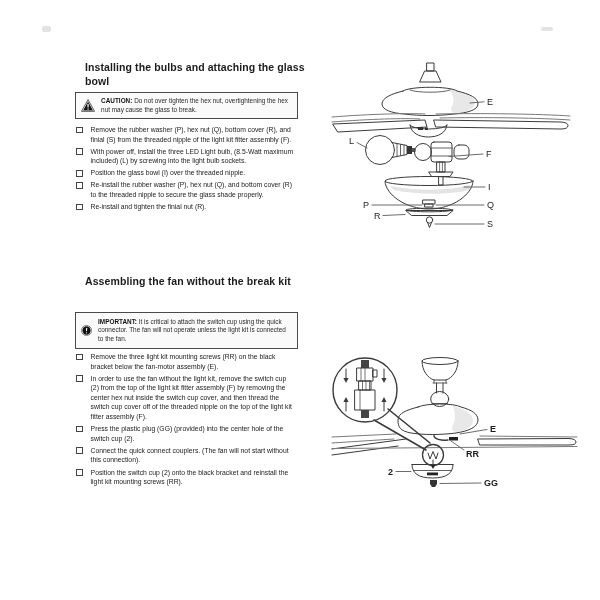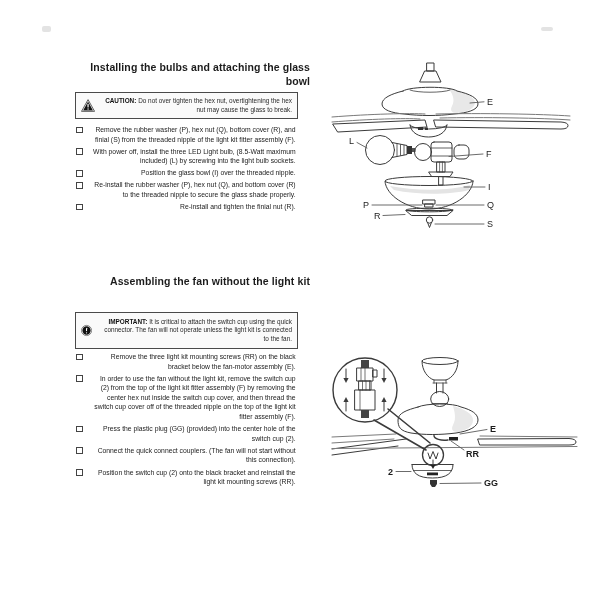--- a/index.html
+++ b/index.html
@@ -24,21 +24,21 @@
     background:#fff;
   }
   .step-text{font-size:6.8px;line-height:9.6px;color:#222;width:205px;}
   svg text{font-family:"Liberation Sans", sans-serif;fill:#1c1c1c;}
   .dlabel{font-size:9px;font-weight:500;}
   .dlabel-b{font-size:9px;font-weight:bold;}
 </style>
 </head>
 <body>
 
-<div class="abs" style="left:0;top:0;width:600px;height:600px;text-align:right;">
+<div class="abs" style="left:0;top:0;width:600px;height:600px;">
 
   <div class="artifact" style="left:42px;top:26px;width:9px;height:6px;"></div>
   <div class="artifact" style="left:541px;top:27px;width:12px;height:4px;"></div>
 
   <h1 class="heading abs" style="left:85px;top:61px;">Installing the bulbs and attaching the glass bowl</h1>
 
   <div class="notice" style="top:92px;height:27px;">
     <svg width="21" height="19" viewBox="0 0 21 19">
       <path d="M10.5,0.8 L20.2,18.2 L0.8,18.2 Z" fill="#ffffff" stroke="#111" stroke-width="1"></path>
       <path d="M10.5,3.6 L17.8,17 L3.2,17 Z" fill="#111"></path>
@@ -64,21 +64,21 @@
       <div class="step">
         <span class="cbx"></span>
         <span class="step-text">Re-install the rubber washer (P), hex nut (Q), and bottom cover (R) to the threaded nipple to secure the glass shade properly.</span>
       </div>
       <div class="step">
         <span class="cbx"></span>
         <span class="step-text">Re-install and tighten the finial nut (R).</span>
       </div>
     </div>
 
-  <h2 class="heading abs" style="left:85px;top:275px;">Assembling the fan without the light kit</h2>
+  <h2 class="heading abs" style="left:85px;top:275px;">Assembling the fan without the break kit</h2>
 
   <div class="notice" style="top:312px;height:37px;">
     <svg width="23" height="23" viewBox="0 0 23 23">
       <circle cx="11.5" cy="11.5" r="10.6" fill="#ffffff" stroke="#111" stroke-width="1"></circle>
       <circle cx="11.5" cy="11.5" r="8.6" fill="#111"></circle>
       <rect x="10.4" y="5.6" width="2.2" height="7.6" rx="1" fill="#fff"></rect>
       <circle cx="11.5" cy="16.3" r="1.3" fill="#fff"></circle>
     </svg>
     <p><b>IMPORTANT:</b> <span>It is critical to attach the switch cup using the quick connector. The fan will not operate unless the light kit is connected to the fan.</span></p>
   </div>

